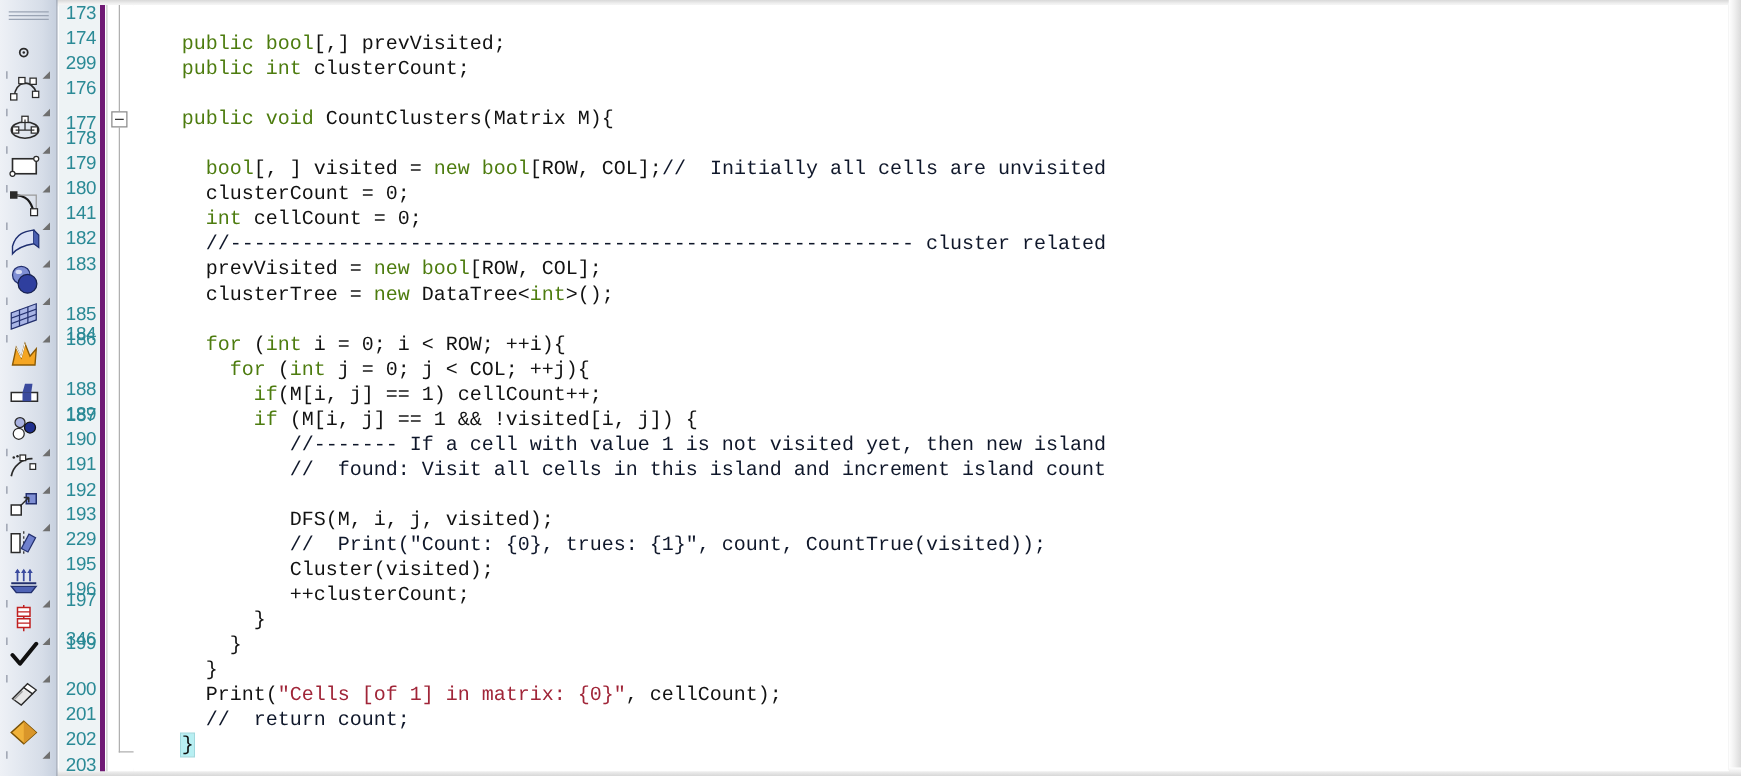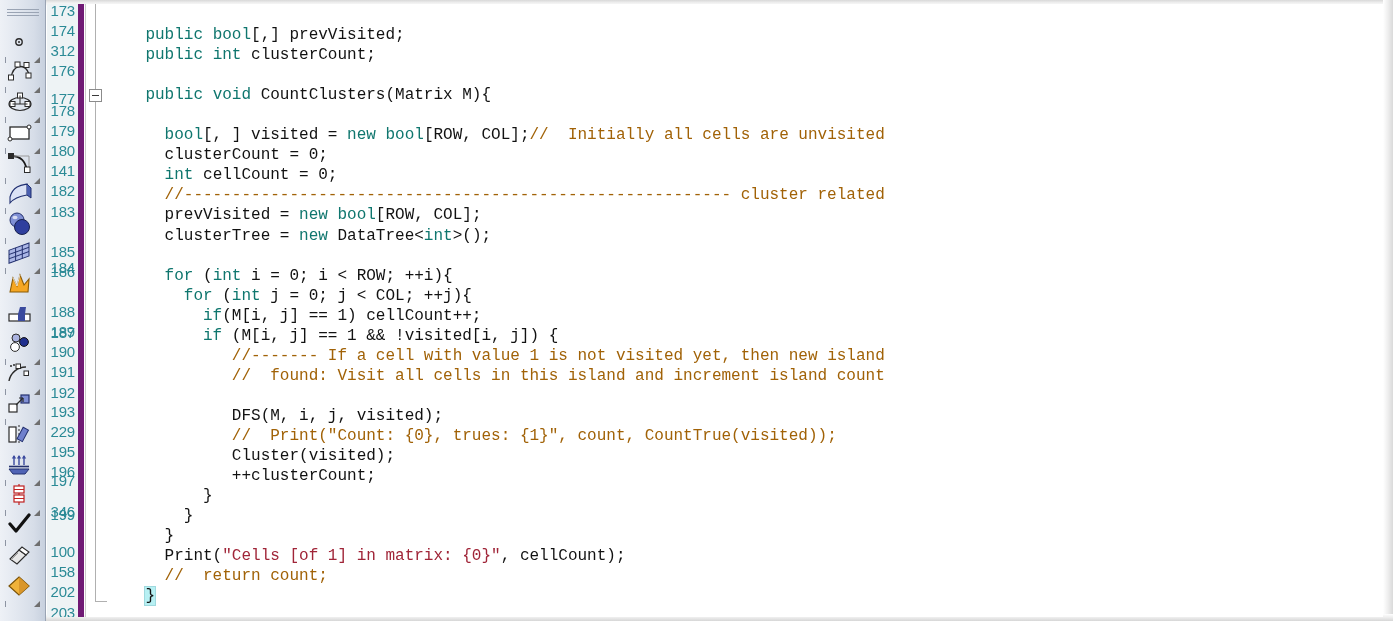--- a/index.html
+++ b/index.html
@@ -25,40 +25,40 @@
   .tb-grip{position:absolute;left:7px;top:9px;width:32px;height:9px;}
   .tb-grip i{display:block;height:1px;background:#9aa4b4;margin-bottom:2px;}
   .tb-item{position:absolute;left:4px;width:38px;height:40px;}
   .tb-item svg{position:absolute;left:3px;top:4px;}
   .tb-arrow{position:absolute;right:2px;bottom:3px;width:0;height:0;
      border-left:6px solid transparent;border-bottom:6px solid #6f6f6f;}
   .tb-tick{position:absolute;left:1px;bottom:3px;width:1px;height:6px;background:#8d94a2;}
 
   
   #gutter{position:absolute;left:47px;top:4px;width:37px;height:613px;
-     background:#eef3f5;border-right:6px solid #701a75;box-sizing:border-box;overflow:hidden;}
+     background:#eef3f5;border-right:4px solid #701a75;box-sizing:border-box;overflow:hidden;}
   .lnum{position:absolute;right:3px;width:34px;text-align:right;
      font-family:"Liberation Sans",sans-serif;font-size:15px;color:#2b8a96;
      letter-spacing:-0.2px;}
 
   
   #foldcol{position:absolute;left:85px;top:4px;width:22px;height:613px;background:#ffffff;}
   .fold-line{position:absolute;left:10px;top:0px;width:1px;height:598px;background:#b0b0b0;}
   .fold-box{position:absolute;left:4px;top:85px;width:13px;height:13px;
      border:1px solid #8b8b8b;background:#ffffff;box-sizing:border-box;}
   .fold-box::before{content:"";position:absolute;left:2px;top:5px;width:7px;height:1px;background:#3a3a3a;}
   .fold-end{position:absolute;left:10px;top:597px;width:12px;height:1px;background:#b0b0b0;}
 
   
   #codewrap{position:absolute;left:107px;top:4px;right:10px;height:613px;background:#ffffff;overflow:hidden;}
   #code{position:relative;font-family:"Liberation Mono",monospace;font-size:16px;
      line-height:20.05px;white-space:pre;color:#121212;padding-top:1px;}
   .row{height:20.05px;}
-  .kw{color:#0f766e;}
-  .cm{color:#a16207;}
+  .kw{color:#4d7c0f;}
+  .cm{color:#0f172a;}
   .st{color:#a02538;}
   .pl{color:#121212;}
   .brace-hl{background:#b7f0f3;outline:1px solid #9fd9de;color:#121212;}
 
   .vline{position:absolute;left:0;top:0;width:1px;height:613px;background:#c9c9c9;}
 </style>
 </head>
 <body>
 
 <div id="root">
@@ -188,21 +188,21 @@
           <div class="tb-item" style="top: 569.6px;"><span><svg width="30" height="30">
                 <path d="M12 3 L22 12 L12 21 L2 12 Z" fill="#f0b23a" stroke="#7a5206" stroke-width="1.2"></path>
                 <path d="M12 3 L22 12 L12 21 Z" fill="#d9962a"></path>
               </svg></span><span class="tb-arrow"></span><span class="tb-tick"></span></div>
         </div>
     </div>
 
     <div id="gutter">
         <div class="lnum" style="top: -2px;">173</div>
         <div class="lnum" style="top: 18.05px;">174</div>
-        <div class="lnum" style="top: 38.1px;">312</div>
+        <div class="lnum" style="top: 38.1px;">299</div>
         <div class="lnum" style="top: 58.15px;">176</div>
         <div class="lnum" style="top: 86px;">177</div>
         <div class="lnum" style="top: 98.25px;">178</div>
         <div class="lnum" style="top: 118.3px;">179</div>
         <div class="lnum" style="top: 138.35px;">180</div>
         <div class="lnum" style="top: 158.4px;">141</div>
         <div class="lnum" style="top: 178.45px;">182</div>
         <div class="lnum" style="top: 198.5px;">183</div>
         <div class="lnum" style="top: 218.55px; margin-top: 36px;">184</div>
         <div class="lnum" style="top: 238.6px; margin-left: 16px;">185</div>
@@ -213,22 +213,22 @@
         <div class="lnum" style="top: 338.85px;">190</div>
         <div class="lnum" style="top: 358.9px;">191</div>
         <div class="lnum" style="top: 380px;">192</div>
         <div class="lnum" style="top: 399px;">193</div>
         <div class="lnum" style="top: 419.05px;">229</div>
         <div class="lnum" style="top: 439.1px;">195</div>
         <div class="lnum" style="top: 459.15px;">196</div>
         <div class="lnum" style="top: 468px;">197</div>
         <div class="lnum" style="top: 499.25px;">346</div>
         <div class="lnum" style="top: 502px; padding-left: 28px;">199</div>
-        <div class="lnum" style="top: 539.35px;">100</div>
-        <div class="lnum" style="top: 559.4px;">158</div>
+        <div class="lnum" style="top: 539.35px;">200</div>
+        <div class="lnum" style="top: 559.4px;">201</div>
         <div class="lnum" style="top: 579.45px;">202</div>
         <div class="lnum" style="top: 599.5px;">203</div>
       </div>
 
     <div id="foldcol">
       <div class="vline"></div>
       <div class="fold-line"></div>
       <div class="fold-box"></div>
       <div class="fold-end"></div>
     </div>

